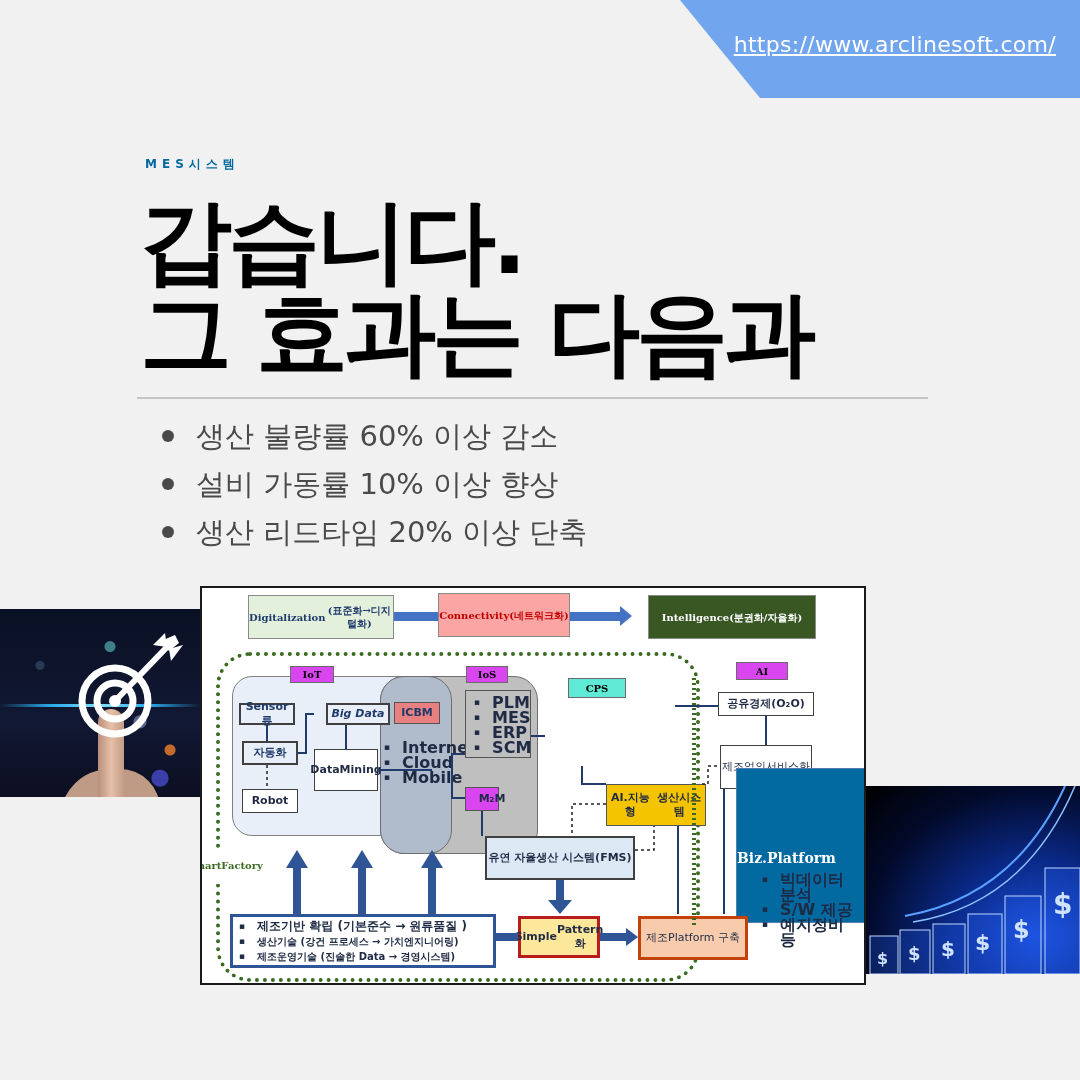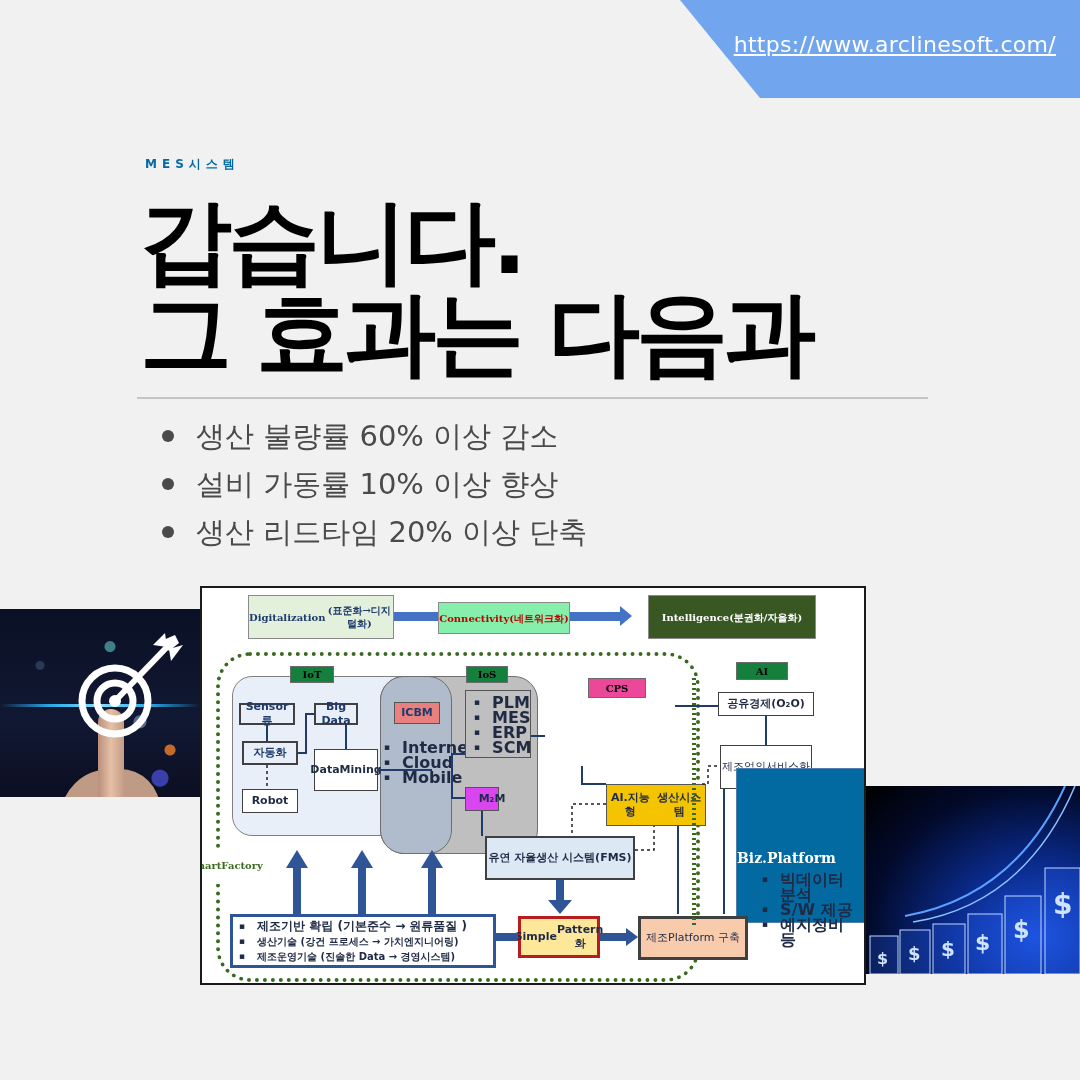--- a/index.html
+++ b/index.html
@@ -19,21 +19,21 @@
     background:radial-gradient(circle at 20% 30%,#2a3a55 0 4px,transparent 5px),radial-gradient(circle at 70% 60%,#5a6a95 0 6px,transparent 7px),radial-gradient(circle at 55% 20%,#3f7f8a 0 5px,transparent 6px),radial-gradient(circle at 85% 75%,#c46a2a 0 5px,transparent 6px),radial-gradient(circle at 80% 90%,#3b3fa9 0 8px,transparent 9px),linear-gradient(180deg,#0a1024,#111833 60%,#0c0f22);}
   .photo-left .beam{position:absolute;left:0;top:95px;width:200px;height:3px;background:linear-gradient(90deg,transparent,#29a8e8,#7fe0ff,#29a8e8,transparent);}
   .photo-left .finger{position:absolute;left:98px;top:100px;width:26px;height:110px;border-radius:13px 13px 0 0;background:linear-gradient(90deg,#b98f7c,#e6c0a6,#c39c86);}
   .photo-left .hand{position:absolute;left:60px;top:160px;width:100px;height:60px;border-radius:50px 40px 0 0;background:#bf9a85;}
   .photo-left svg{position:absolute;left:75px;top:22px;}
   .photo-right{position:absolute;left:865px;top:786px;width:215px;height:188px;overflow:hidden;background:radial-gradient(ellipse at 80% 80%,#1a4fd8 0,#0a2a8a 35%,#020a2a 70%,#000 100%);}
   .diagram{position:absolute;left:200px;top:586px;width:666px;height:399px;background:#fff;border:2px solid #1a1a1a;overflow:hidden;font-family:"DejaVu Sans",sans-serif;}
   .box{position:absolute;display:flex;flex-direction:row;align-items:center;justify-content:center;text-align:center;}
   .serif{font-family:"DejaVu Serif",serif;}
   .phase{font-size:10px;line-height:13px;font-weight:bold;}
-  .tag{background:#15803d;border:1px solid #6b6b6b;font-size:10px;font-weight:bold;font-family:"DejaVu Serif",serif;}
+  .tag{background:#d946ef;border:1px solid #6b6b6b;font-size:10px;font-weight:bold;font-family:"DejaVu Serif",serif;}
   .small{font-size:11px;line-height:14px;}
   .b{font-weight:bold;}
   .ul{list-style:none;}
   .ul li{display:flex;font-size:16px;line-height:15px;font-weight:bold;color:#1f2a44;}
   .ul li::before{content:"▪";margin-right:12px;font-size:9px;}
   .arrow{position:absolute;}
 </style>
 </head>
 <body>
 
@@ -100,21 +100,21 @@
   </svg>
 </div>
 
 <div class="diagram">
 
   <div class="box serif phase" style="left:46px;top:7px;width:146px;height:44px;background:#e3f1dc;border:1px solid #8a8a8a;color:#1f3a6b;">
     <span>Digitalization</span>
     <span>(표준화→디지털화)</span>
   </div>
   <div class="arrow" style="left:192px;top:24px;width:44px;height:9px;background:#4472c4;"></div>
-  <div class="box serif phase" style="left:236px;top:14px;width:132px;height:32px;background:#86efac;border:1px solid #8a8a8a;color:#c00000;">
+  <div class="box serif phase" style="left:236px;top:5px;width:132px;height:44px;background:#fca5a5;border:1px solid #8a8a8a;color:#c00000;">
     <span>Connectivity</span>
     <span>(네트워크화)</span>
   </div>
   <div class="arrow" style="left:368px;top:24px;width:52px;height:9px;background:#4472c4;"></div>
   <div class="arrow" style="left:418px;top:18px;width:0;height:0;border-top:10px solid transparent;border-bottom:10px solid transparent;border-left:12px solid #4472c4;"></div>
   <div class="box serif phase" style="left:446px;top:7px;width:168px;height:44px;background:#385723;border:1px solid #8a8a8a;color:#fff;">
     <span>Intelligence</span>
     <span>(분권화/자율화)</span>
   </div>
 
@@ -127,21 +127,21 @@
   <div style="position:absolute;left:30px;top:88px;width:250px;height:160px;background:#e8eff8;border:1px solid #7f7f7f;border-radius:20px;"></div>
 
   <div style="position:absolute;left:178px;top:88px;width:158px;height:178px;background:#bfbfbf;border:1px solid #6f6f6f;border-radius:24px;"></div>
 
   <div style="position:absolute;left:178px;top:88px;width:72px;height:178px;background:#b0bccc;border:1px solid #6f6f6f;border-radius:24px;"></div>
 
   <div class="box tag" style="left:88px;top:78px;width:44px;height:17px;">IoT</div>
   <div class="box tag" style="left:264px;top:78px;width:42px;height:17px;">IoS</div>
 
   <div class="box small b" style="left:37px;top:115px;width:56px;height:22px;background:#e8eff8;border:2px solid #404040;color:#1f3a6b;">Sensor류</div>
-  <div class="box small b" style="left:112px;top:115px;width:44px;height:22px;background:#e8eff8;border:2px solid #404040;color:#1f3a6b;">Big Data</div>
+  <div class="box small b" style="left:124px;top:115px;width:64px;height:22px;background:#e8eff8;border:2px solid #404040;color:#1f3a6b;font-style:italic;">Big Data</div>
   <div class="box small b" style="left:40px;top:153px;width:56px;height:24px;background:#e8eff8;border:2px solid #404040;color:#1f3a6b;">자동화</div>
   <div class="box small b" style="left:112px;top:161px;width:64px;height:42px;background:#fff;border:1px solid #404040;color:#1f2a44;">
     <span>Data</span>
     <span>Mining</span>
   </div>
   <div class="box small b" style="left:40px;top:201px;width:56px;height:24px;background:#fff;border:1px solid #404040;color:#1f2a44;">Robot</div>
 
   <div class="box small b" style="left:192px;top:114px;width:46px;height:22px;background:#e88080;border:1px solid #555;color:#1f3a6b;">ICBM</div>
   <ul class="ul" style="position:absolute;left:182px;top:152px;">
     <li>Internet</li>
@@ -152,21 +152,21 @@
   <div style="position:absolute;left:263px;top:102px;width:66px;height:68px;background:#bfbfbf;border:1px solid #555;padding:4px 0 0 8px;">
     <ul class="ul">
       <li>PLM</li>
       <li>MES</li>
       <li>ERP</li>
       <li>SCM</li>
     </ul>
   </div>
   <div class="box small b" style="left:263px;top:199px;width:34px;height:24px;background:#d946ef;border:1px solid #555;color:#1f2a44;padding-left:20px;">M₂M</div>
 
-  <div class="box tag" style="left:386px;top:90px;width:58px;height:20px;background:#ec4899;text-align:center;">CPS</div>
+  <div class="box tag" style="left:366px;top:90px;width:58px;height:20px;background:#5eead4;text-align:center;">CPS</div>
 
   <div class="box tag" style="left:534px;top:74px;width:52px;height:18px;">AI</div>
   <div class="box small b" style="left:516px;top:104px;width:96px;height:24px;background:#fff;border:1px solid #404040;color:#1f2a44;">공유경제(O₂O)</div>
   <div class="box small" style="left:518px;top:157px;width:92px;height:44px;background:#fff;border:1px solid #404040;color:#1f2a44;">
     <span>제조업의</span>
     <span>서비스화</span>
   </div>
   <div class="box small b" style="left:404px;top:196px;width:100px;height:42px;background:#f5c400;border:1px solid #555;color:#1f2a44;">
     <span>AI.지능형</span>
     <span>생산시스템</span>
@@ -192,21 +192,21 @@
       <li style="font-size:12px;line-height:15px;">제조기반 확립 (기본준수 → 원류품질 )</li>
       <li style="font-size:10px;line-height:15px;">생산기술 (강건 프로세스 → 가치엔지니어링)</li>
       <li style="font-size:10px;line-height:15px;">제조운영기술 (진솔한 Data → 경영시스템)</li>
     </ul>
   </div>
 
   <div class="box small b" style="left:316px;top:328px;width:82px;height:42px;background:#fde79a;border:3px solid #b91c1c;color:#1f2a44;">
     <span>Simple</span>
     <span>Pattern화</span>
   </div>
-  <div class="box small" style="left:436px;top:328px;width:110px;height:44px;background:#f8cbad;border:3px solid #404040;color:#1f2a44;">
+  <div class="box small" style="left:436px;top:328px;width:110px;height:44px;background:#f8cbad;border:3px solid #c2410c;color:#1f2a44;">
     <span>제조</span>
     <span>Platform 구축</span>
   </div>
 
   <svg width="666" height="399" style="position:absolute;left:0;top:0;pointer-events:none;">
     <g fill="#2f5597">
       <rect x="91" y="278" width="8" height="48"></rect>
         <polygon points="84,280 95,262 106,280"></polygon>
       <rect x="156" y="278" width="8" height="48"></rect>
         <polygon points="149,280 160,262 171,280"></polygon>

